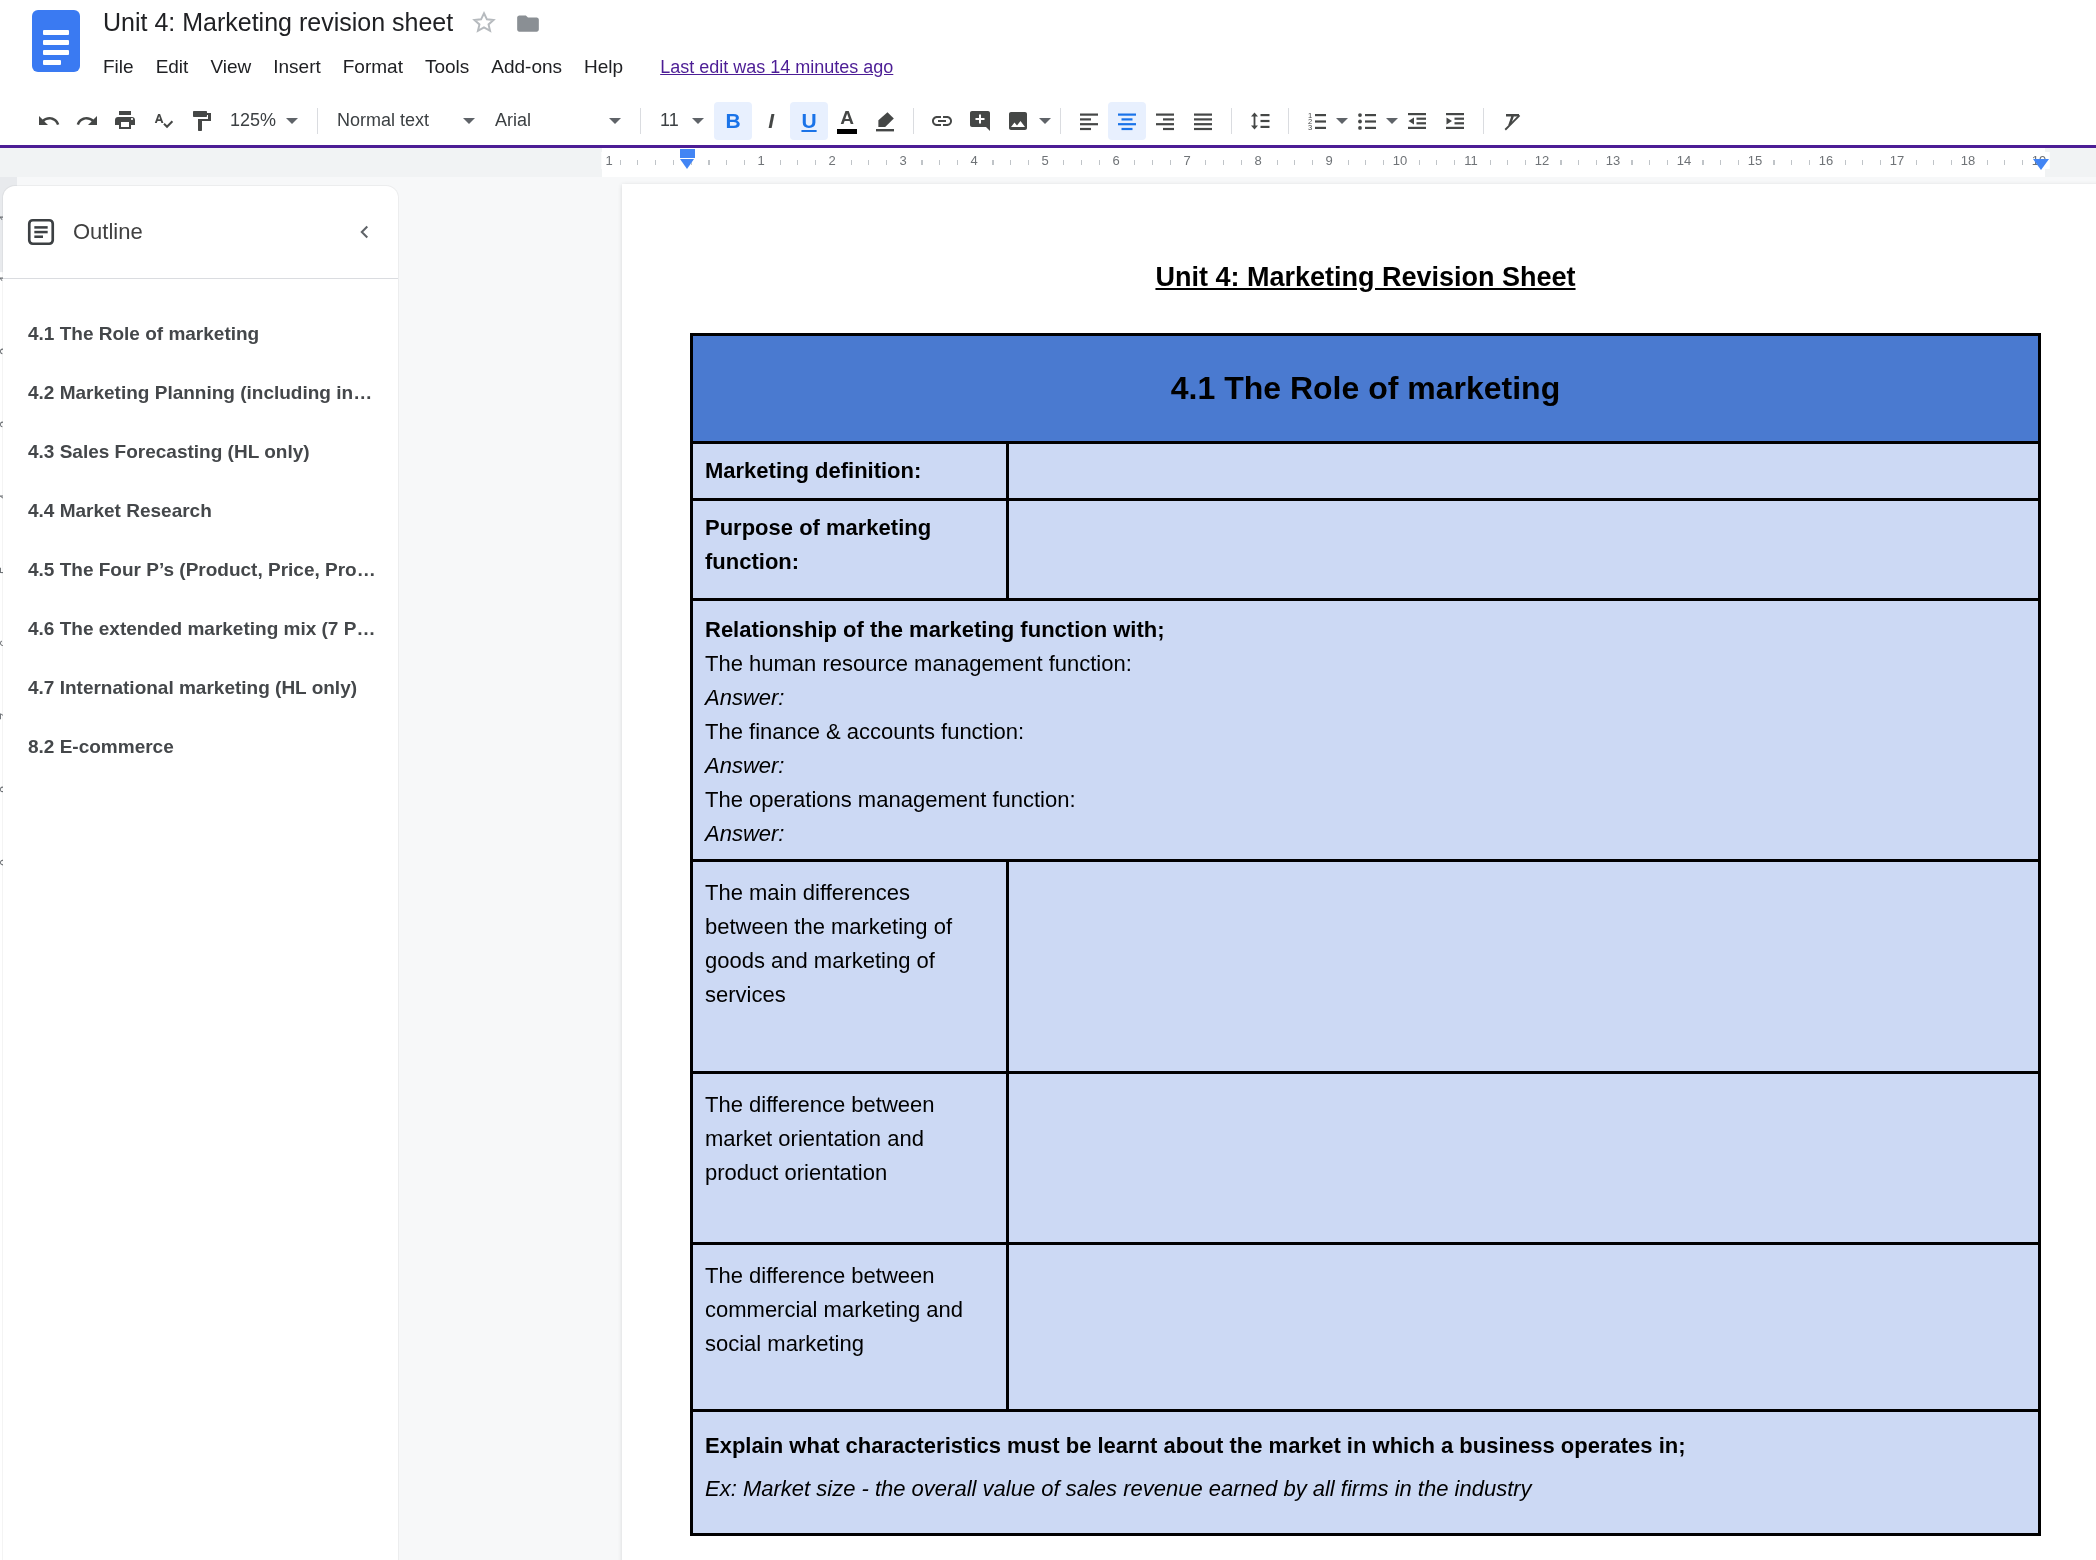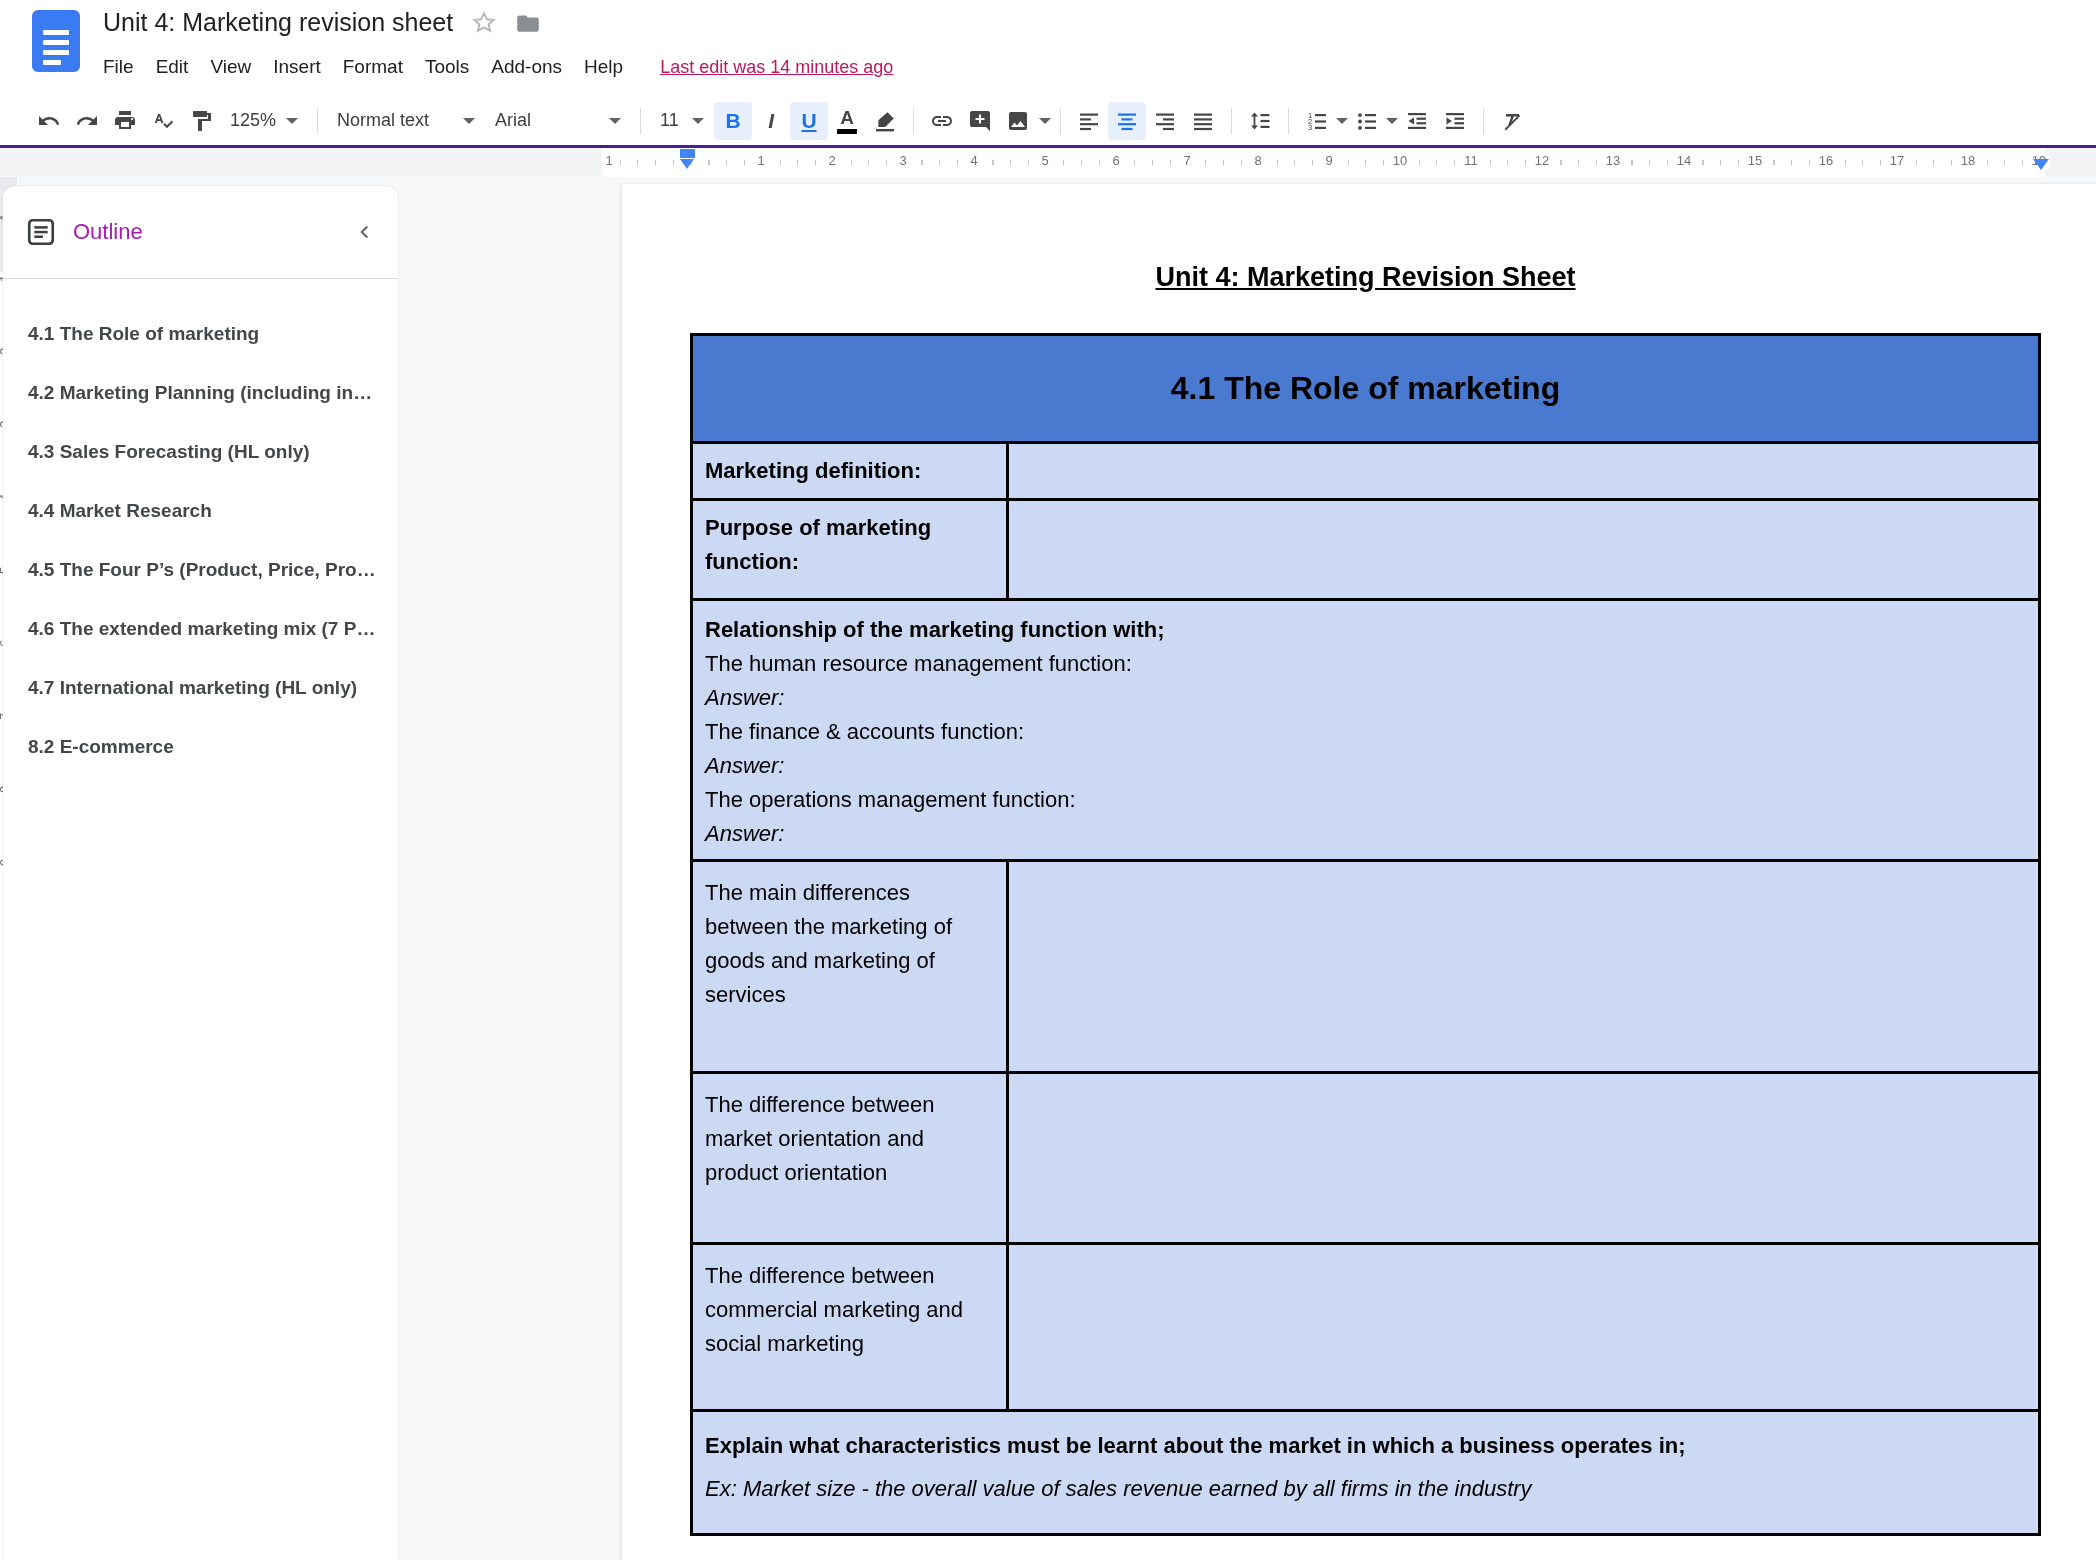--- a/index.html
+++ b/index.html
@@ -17,21 +17,21 @@
   .topbar{position:relative;height:96px;background:#fff;}
   .docs-logo{position:absolute;left:32px;top:10px;width:48px;height:62px;
     background:#3a7af2;border-radius:6px;}
   .docs-logo .bar{position:absolute;left:11px;width:26px;height:5px;background:#fff;border-radius:1px;}
   .docs-logo .b1{top:20px}.docs-logo .b2{top:30px}.docs-logo .b3{top:40px}.docs-logo .b4{top:50px;width:18px}
   .title-row{position:absolute;left:103px;top:8px;display:flex;align-items:center;}
   .doc-title{font-size:25px;color:#202124;white-space:nowrap;outline:none;}
   .tb-icon{margin-left:18px;display:flex;align-items:center;}
   .menu-row{position:absolute;left:92px;top:52px;display:flex;align-items:center;}
   .menu-item{font-size:19px;color:#202124;padding:4px 11px;border-radius:4px;cursor:pointer;}
-  .last-edit{margin-left:26px;font-size:18px;color:#be185d;text-decoration:underline;cursor:pointer;white-space:nowrap;}
+  .last-edit{margin-left:26px;font-size:18px;color:#4c1d95;text-decoration:underline;cursor:pointer;white-space:nowrap;}
 
   
   .toolbar{height:52px;display:flex;align-items:center;padding-left:30px;background:#fff;
     border-bottom:3px solid #4c1d95;}
   .tb-btn{display:flex;align-items:center;justify-content:center;width:38px;height:38px;
     border:none;background:transparent;border-radius:4px;cursor:pointer;color:#454746;flex:none;}
   .tb-btn svg{display:block;}
   .tb-btn.active{background:#e8f0fe;color:var(--accent-blue);}
   .tb-text-btn{display:flex;align-items:center;height:38px;border:none;background:transparent;
     border-radius:4px;cursor:pointer;font-family:inherit;font-size:18px;color:#3c4043;
@@ -97,21 +97,21 @@
   .line-bold{font-weight:bold;}
   .line-italic{font-style:italic;}
   .r-explain .tfull{padding-top:18px;line-height:31px;}
   .r-explain .doc-line + .doc-line{margin-top:12px;}
 
   
   .outline-panel{position:absolute;left:3px;top:9px;width:395px;height:1390px;background:#fff;
     border-radius:12px 12px 0 0;z-index:4;box-shadow:0 0 0 1px rgba(60,64,67,.06);}
   .outline-header{height:93px;display:flex;align-items:center;padding:0 22px 0 22px;
     border-bottom:1px solid #dadce0;}
-  .outline-title{font-size:22px;color:#a21caf;margin-left:16px;flex:1;}
+  .outline-title{font-size:22px;color:#404040;margin-left:16px;flex:1;}
   .outline-items{padding:44px 20px 0 25px;}
   .outline-item{font-size:19px;font-weight:bold;color:#44474a;line-height:22px;margin-bottom:37px;
     white-space:nowrap;overflow:hidden;cursor:pointer;}
 </style>
 </head>
 <body>
 
 <div class="app">
 
   <div class="topbar">

